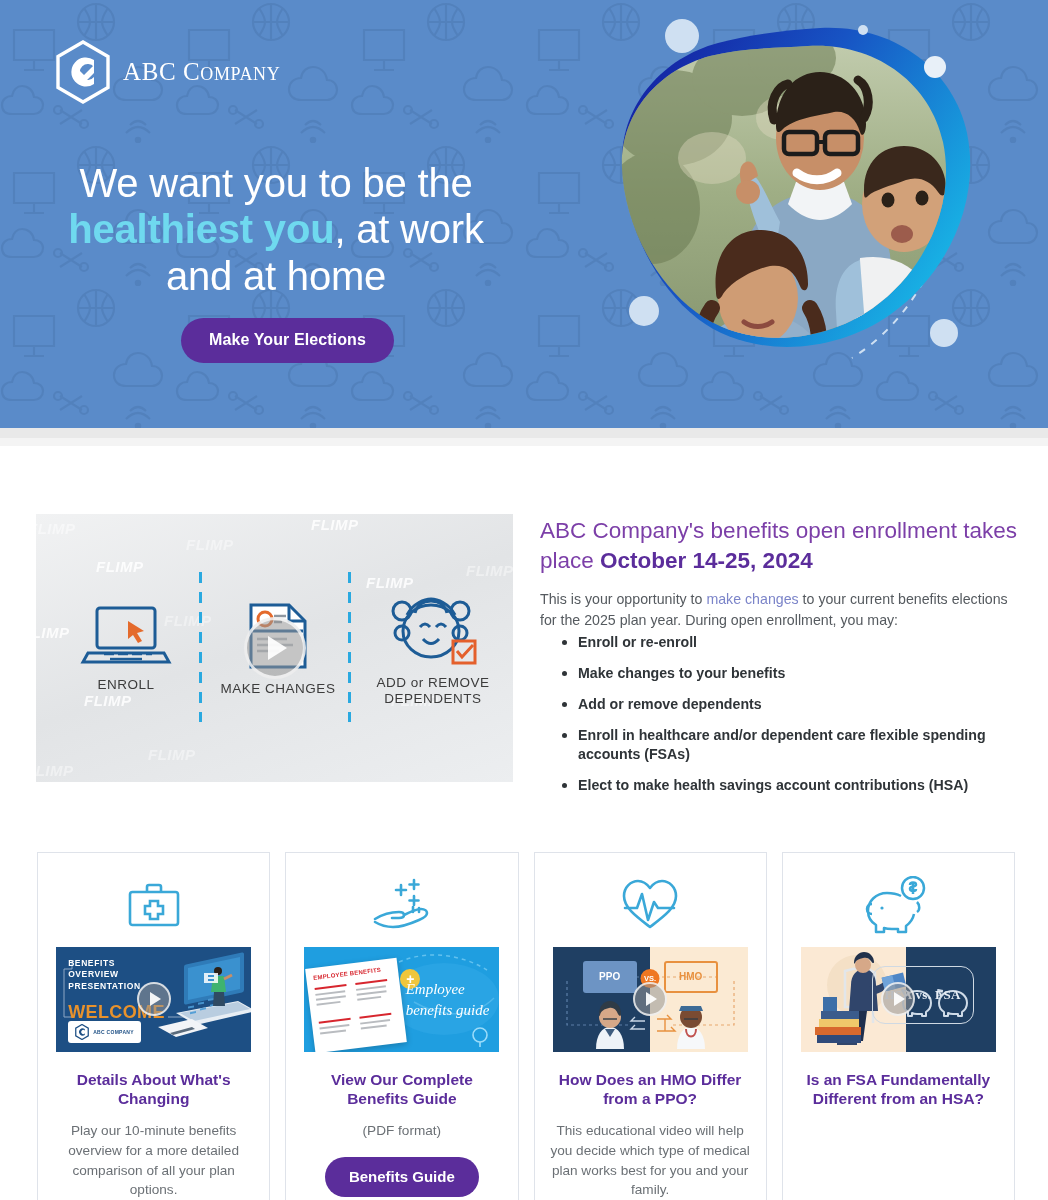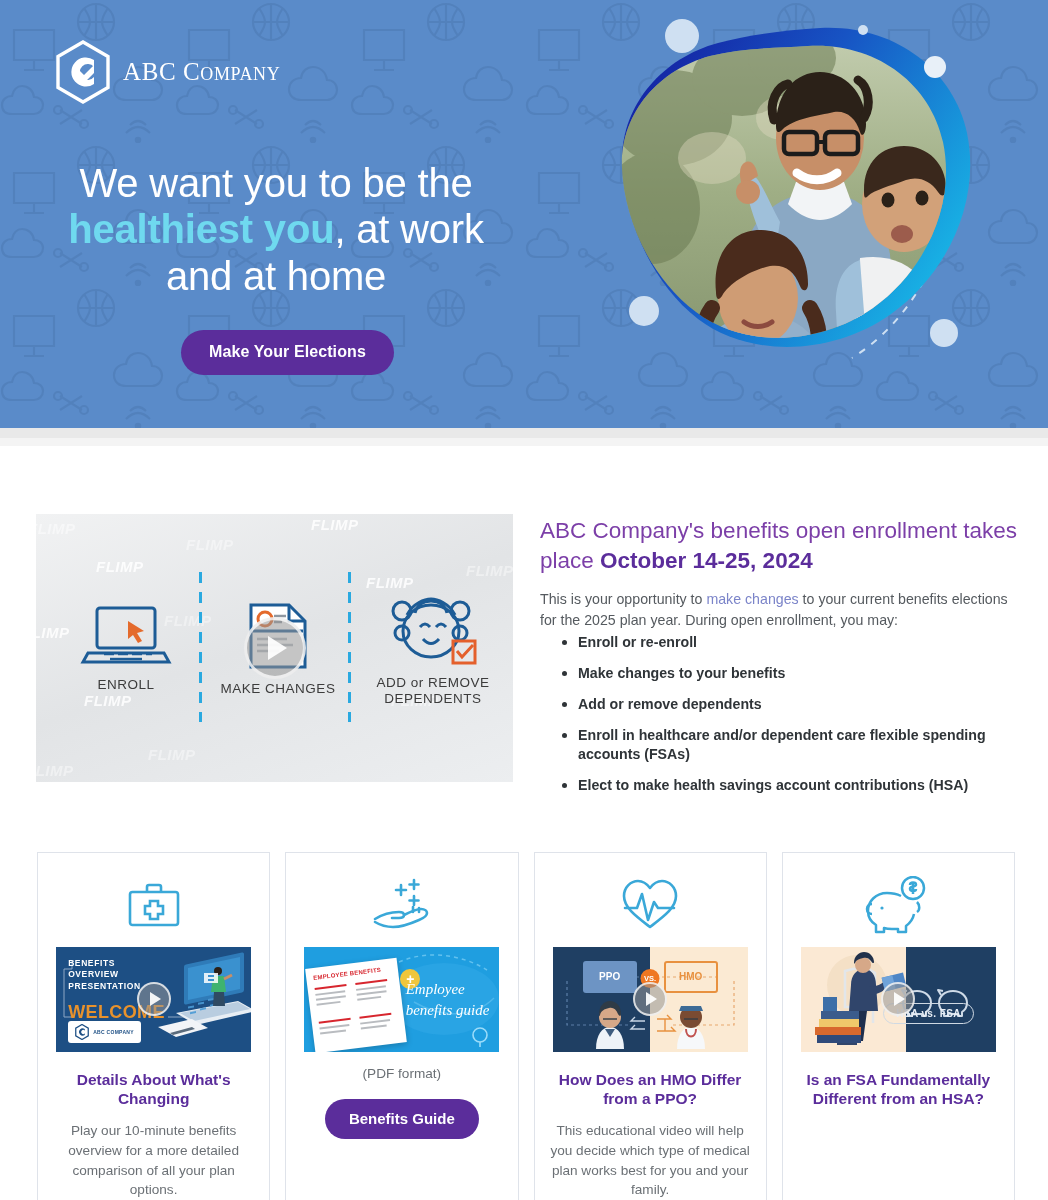--- a/index.html
+++ b/index.html
@@ -63,21 +63,21 @@
     letter-spacing: -0.2px;
   }
   .hero-headline .hl {
     color: #6fd9ef;
     font-weight: 700;
   }
 
   .hero-cta {
     position: absolute;
     left: 181px;
-    top: 330px;
+    top: 318px;
     display: inline-block;
     padding: 13px 28px 14px;
     background: #5b2d9b;
     color: #ffffff;
     border: none;
     border-radius: 24px;
     font-size: 16px;
     font-weight: 700;
     letter-spacing: 0.1px;
     cursor: pointer;
@@ -284,21 +284,21 @@
 
   .t3 .left { position:absolute; left:0; top:0; width:50%; height:100%; background:#1f3f63;}
   .t3 .right { position:absolute; right:0; top:0; width:50%; height:100%; background:#fbead3;}
   .t3 .folder { position:absolute; top:14px; width:54px; height:32px; border-radius:3px; display:flex; align-items:center; justify-content:center; font-size:10px; font-weight:700;}
   .t3 .fl { left:30px; background:#6d94c4; color:#fff; }
   .t3 .fr { right:30px; background:transparent; border:2px solid #e8913f; color:#e8913f; }
   .t3 .vs { position:absolute; left:50%; top:22px; transform:translateX(-50%); width:19px;height:19px;border-radius:50%;background:#ef7722;color:#fff;font-size:7.5px;font-weight:800;display:flex;align-items:center;justify-content:center;}
 
   .t4 .left { position:absolute; left:0; top:0; width:54%; height:100%; background:#fbe9d4;}
   .t4 .right { position:absolute; right:0; top:0; width:46%; height:100%; background:#1f3f63;}
-  .t4 .pill { position:absolute; right:22px; bottom:28px; border:1.5px solid #cfd9e3; border-radius:13px; padding:4px 12px; color:#e8eef5; font-size:10px; font-weight:700; letter-spacing:0.4px;}
+  .t4 .pill { position:absolute; right:22px; bottom:28px; border:1.5px solid #cfd9e3; border-radius:13px; padding:20px 12px; color:#e8eef5; font-size:13px; font-weight:700; letter-spacing:0.4px;font-family:Liberation Serif, serif;}
 </style>
 </head>
 <body>
 
 <section class="hero">
 
   <svg class="hero-pattern" viewBox="0 0 1048 428" preserveAspectRatio="none">
     <defs>
       <pattern id="techpat" width="175" height="143" patternUnits="userSpaceOnUse">
         <g fill="none" stroke="#20406b" stroke-width="2.2">
@@ -596,20 +596,21 @@
           <div class="ln" style="left:48px;top:54px;width:32px;background:#d7262e;height:2px;"></div>
           <div class="ln" style="left:48px;top:60px;width:30px;"></div>
           <div class="ln" style="left:48px;top:65px;width:26px;"></div>
         </div>
         <div class="plus">+</div>
         <div class="script">
           <div>Employee</div>
           <div>benefits guide</div>
         </div>
       </div>
+      <div class="card-title">View Our Complete Benefits Guide</div>
       <div class="card-desc">(PDF format)</div>
       <button class="card-btn">Benefits Guide</button>
     </div>
 
     <div class="card">
       <div class="card-icon">
         <svg width="62" height="56" viewBox="0 0 62 56">
           <g fill="none" stroke="#3aa8d8" stroke-width="2.6" stroke-linejoin="round">
             <path d="M31 50C18 40 5 31 5 19C5 10 12 4 19 4c5 0 9 3 12 7c3-4 7-7 12-7c7 0 14 6 14 15c0 12-13 21-26 31z"></path>
             <path d="M6 31h12l5-14l6 26l6-18l4 6h16" stroke-linecap="round"></path>

